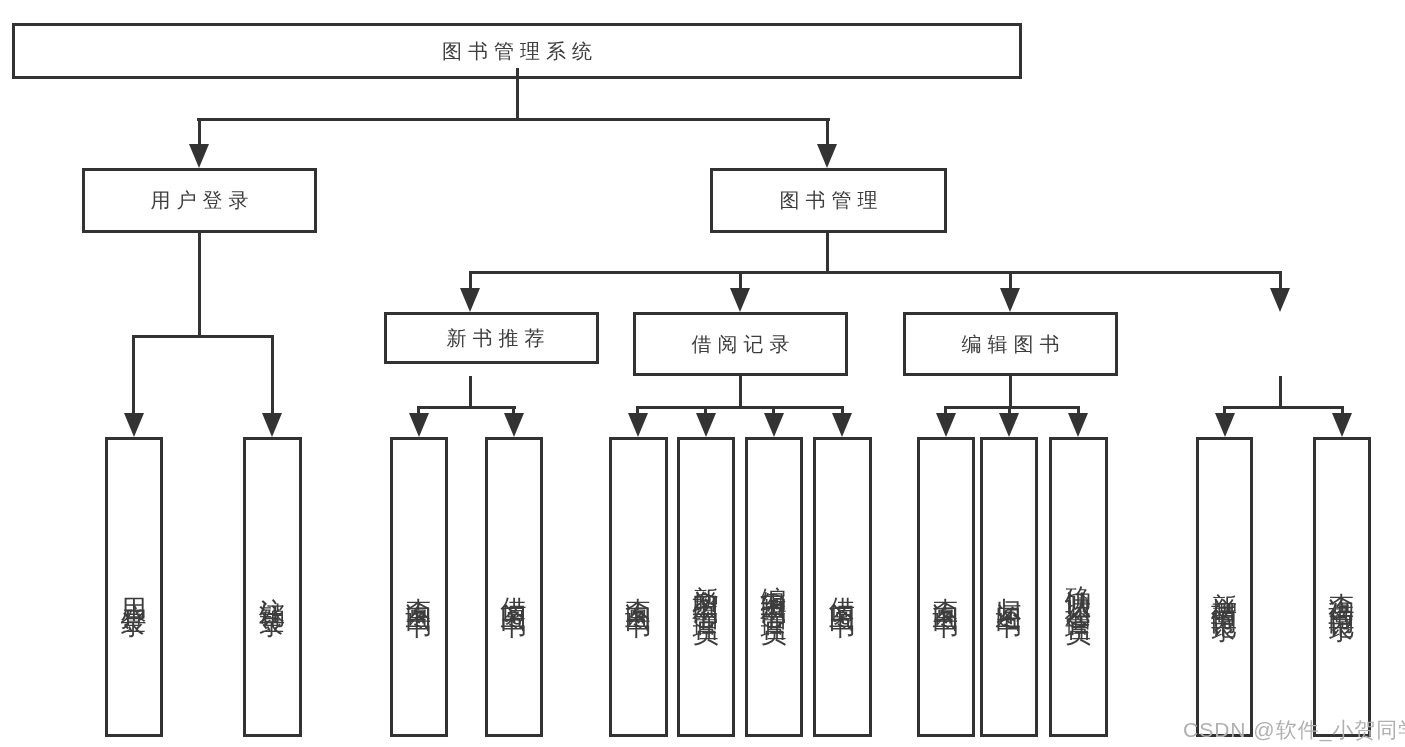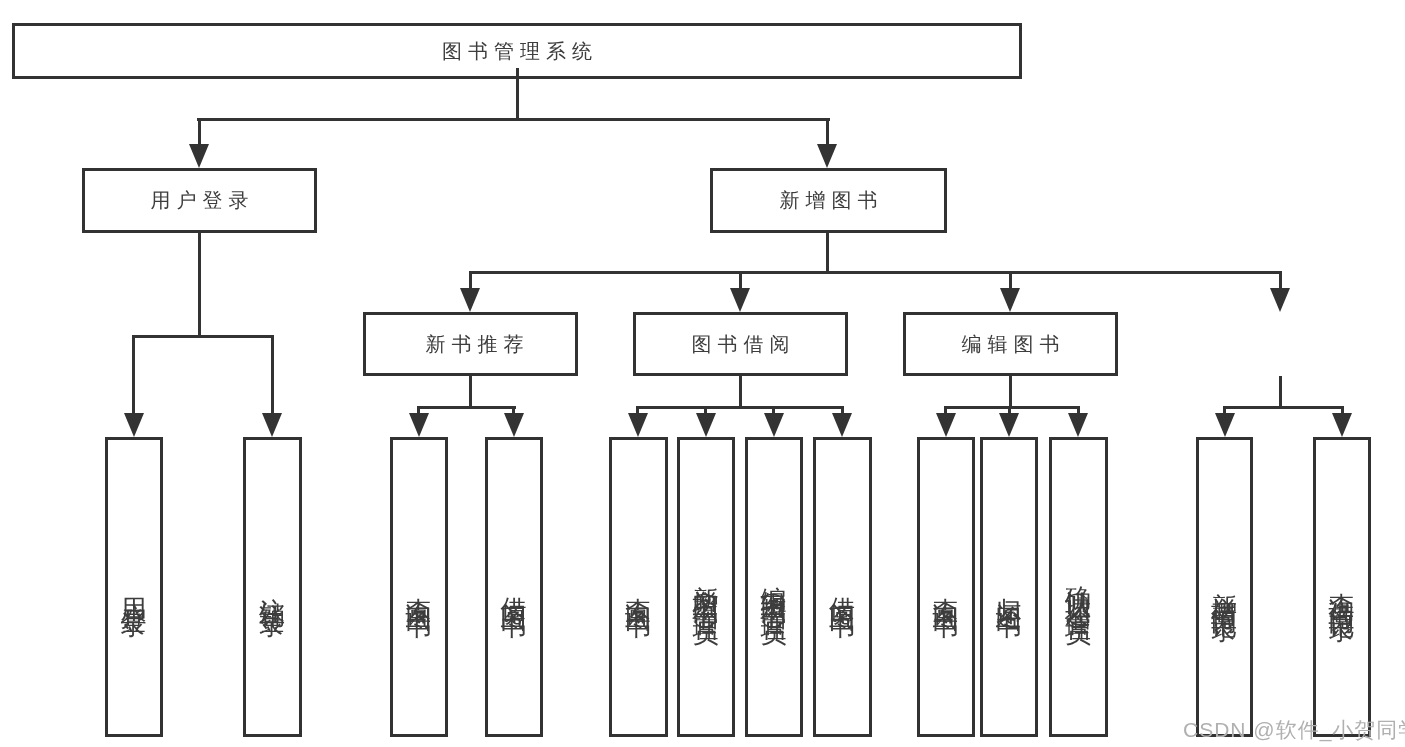--- a/index.html
+++ b/index.html
@@ -64,46 +64,46 @@
   <div class="hline" style="left:197px;top:118px;width:633px;"></div>
   <div class="vline" style="left:198px;top:118px;height:32px;"></div>
   <div class="vline" style="left:826px;top:118px;height:32px;"></div>
   <div class="arrow" style="left:189px;top:144px;"></div>
   <div class="arrow" style="left:817px;top:144px;"></div>
 
   <div class="box" style="left:82px;top:168px;width:235px;height:65px;">
     <span class="hlabel">用户登录</span>
   </div>
   <div class="box" style="left:710px;top:168px;width:237px;height:65px;">
-    <span class="hlabel">新增图书</span>
+    <span class="hlabel">图书管理</span>
   </div>
 
   <div class="vline" style="left:198px;top:233px;height:102px;"></div>
   <div class="hline" style="left:132px;top:335px;width:142px;"></div>
   <div class="vline" style="left:132px;top:335px;height:81px;"></div>
   <div class="vline" style="left:271px;top:335px;height:81px;"></div>
   <div class="arrow" style="left:124px;top:413px;"></div>
   <div class="arrow" style="left:262px;top:413px;"></div>
 
   <div class="vline" style="left:826px;top:233px;height:38px;"></div>
   <div class="hline" style="left:469px;top:271px;width:813px;"></div>
   <div class="vline" style="left:469px;top:271px;height:23px;"></div>
   <div class="vline" style="left:739px;top:271px;height:23px;"></div>
   <div class="vline" style="left:1009px;top:271px;height:23px;"></div>
   <div class="vline" style="left:1279px;top:271px;height:23px;"></div>
   <div class="arrow" style="left:460px;top:288px;"></div>
   <div class="arrow" style="left:730px;top:288px;"></div>
   <div class="arrow" style="left:1000px;top:288px;"></div>
   <div class="arrow" style="left:1270px;top:288px;"></div>
 
-  <div class="box" style="left:363px;top:312px;width:215px;height:64px;padding-left:8px;">
+  <div class="box" style="left:384px;top:312px;width:215px;height:52px;padding-left:8px;">
     <span class="hlabel">新书推荐</span>
   </div>
   <div class="box" style="left:633px;top:312px;width:215px;height:64px;">
-    <span class="hlabel">图书借阅</span>
+    <span class="hlabel">借阅记录</span>
   </div>
   <div class="box" style="left:903px;top:312px;width:215px;height:64px;">
     <span class="hlabel">编辑图书</span>
   </div>
 
   <div class="vline" style="left:469px;top:376px;height:30px;"></div>
   <div class="vline" style="left:739px;top:376px;height:30px;"></div>
   <div class="vline" style="left:1009px;top:376px;height:30px;"></div>
   <div class="vline" style="left:1279px;top:376px;height:30px;"></div>
 

